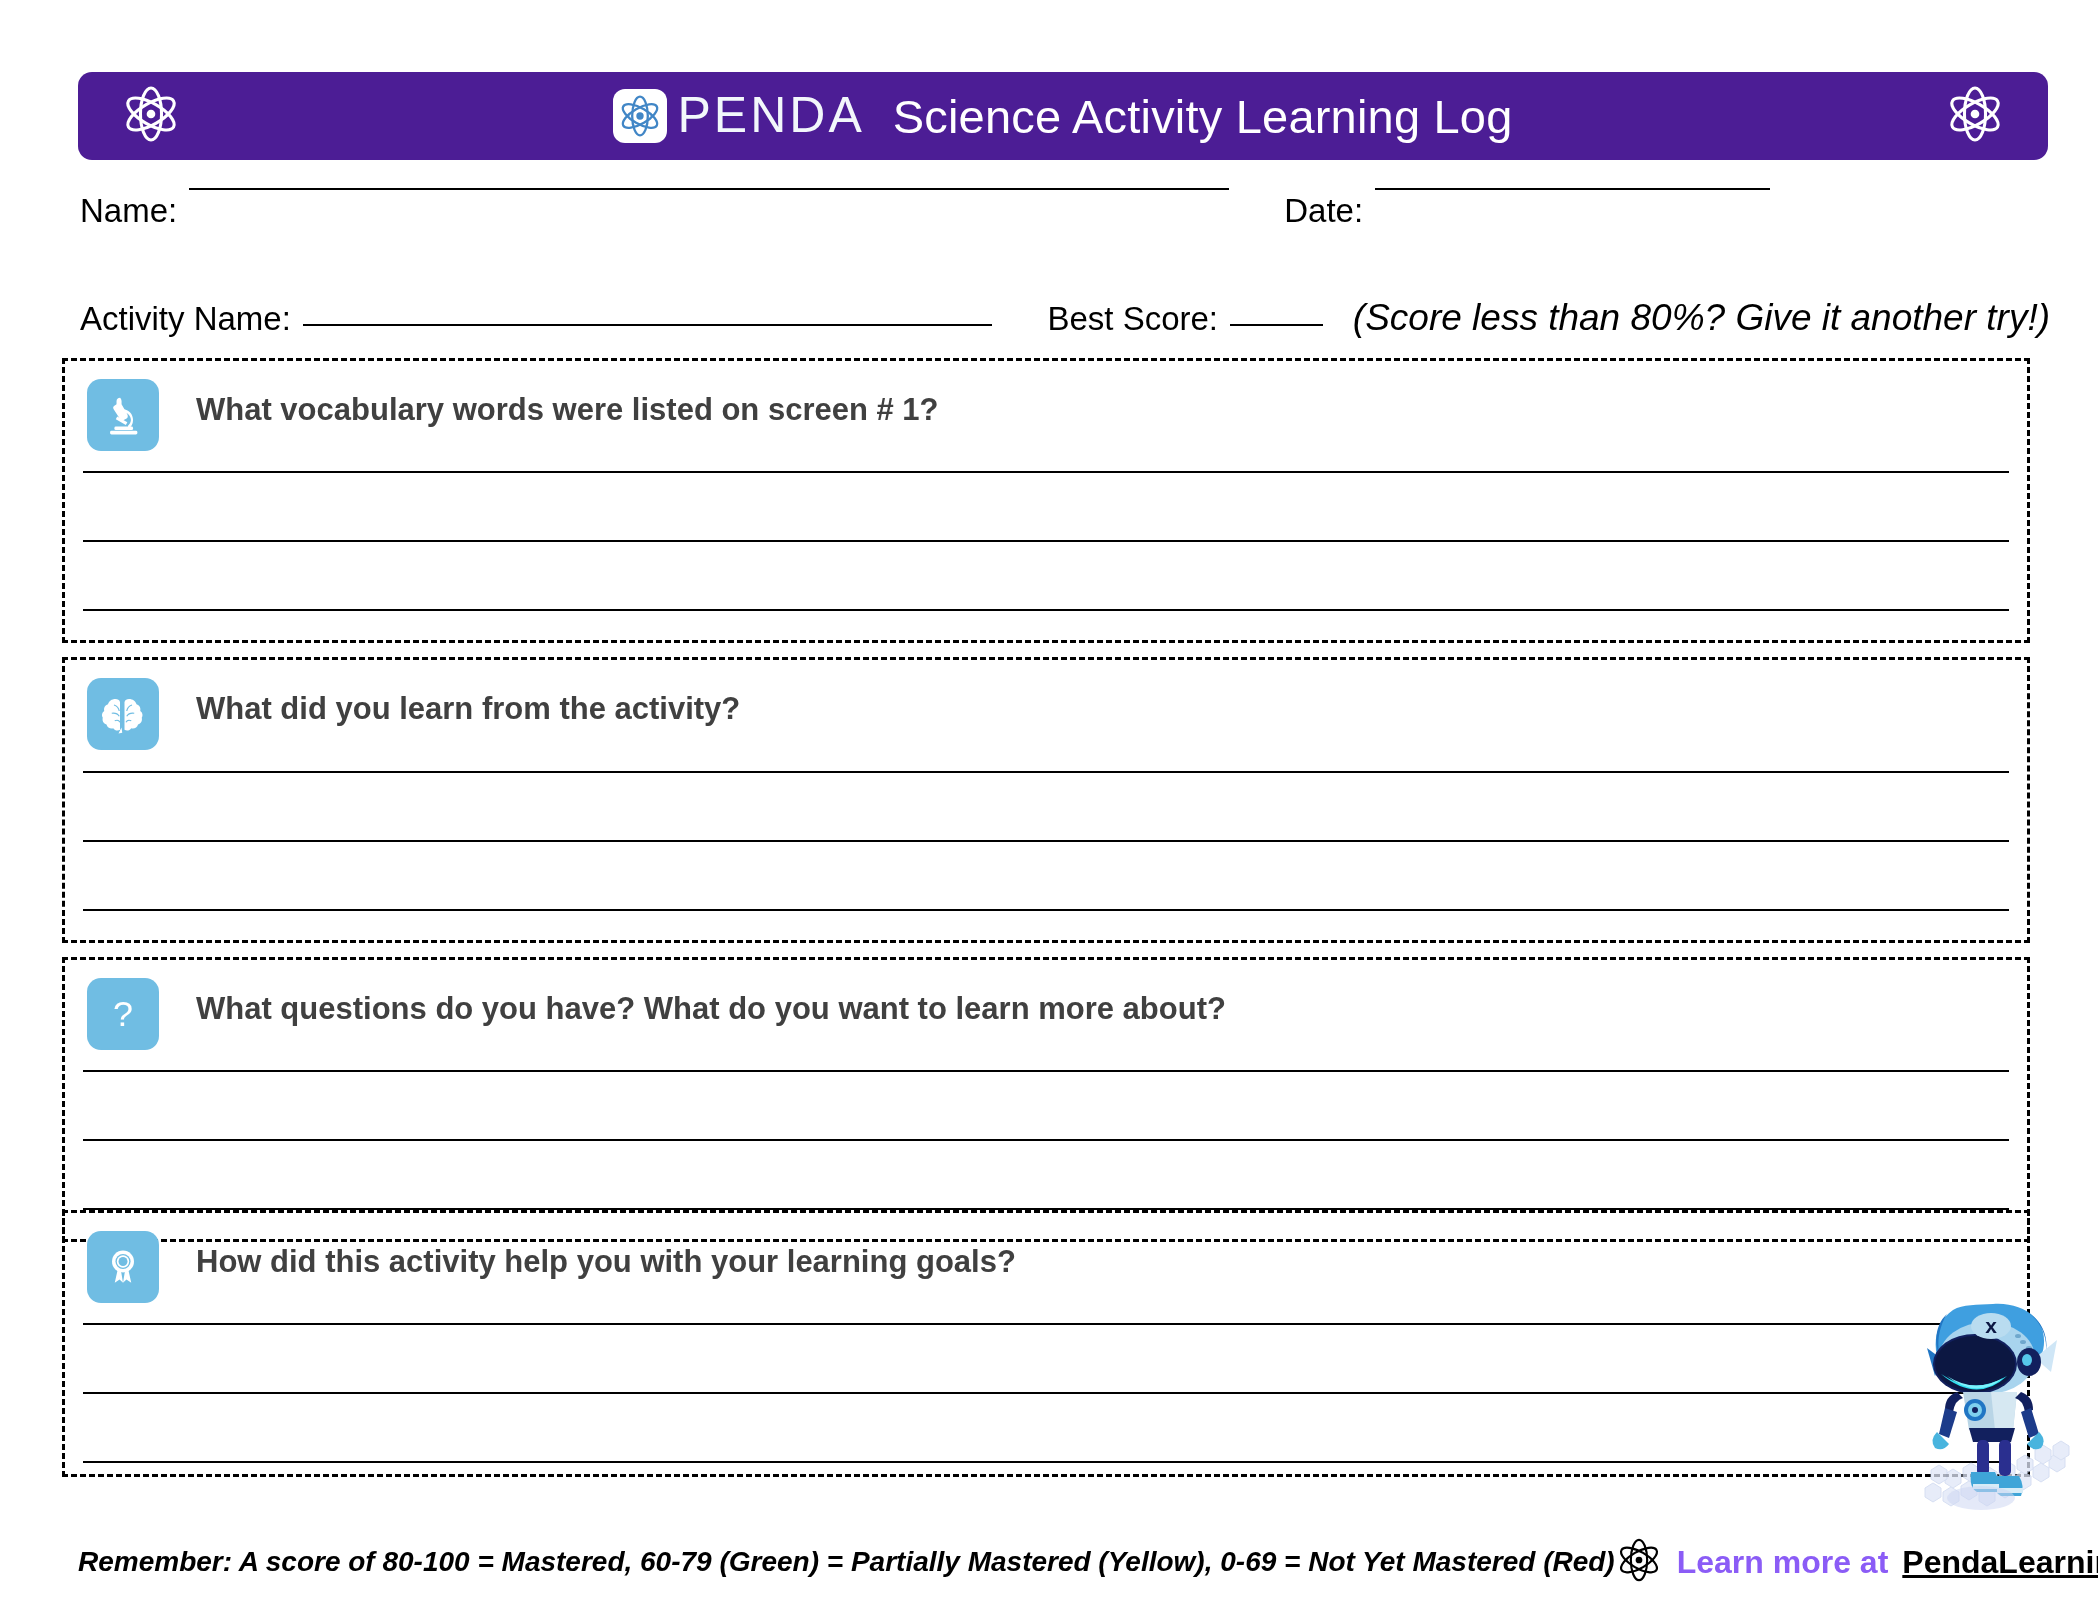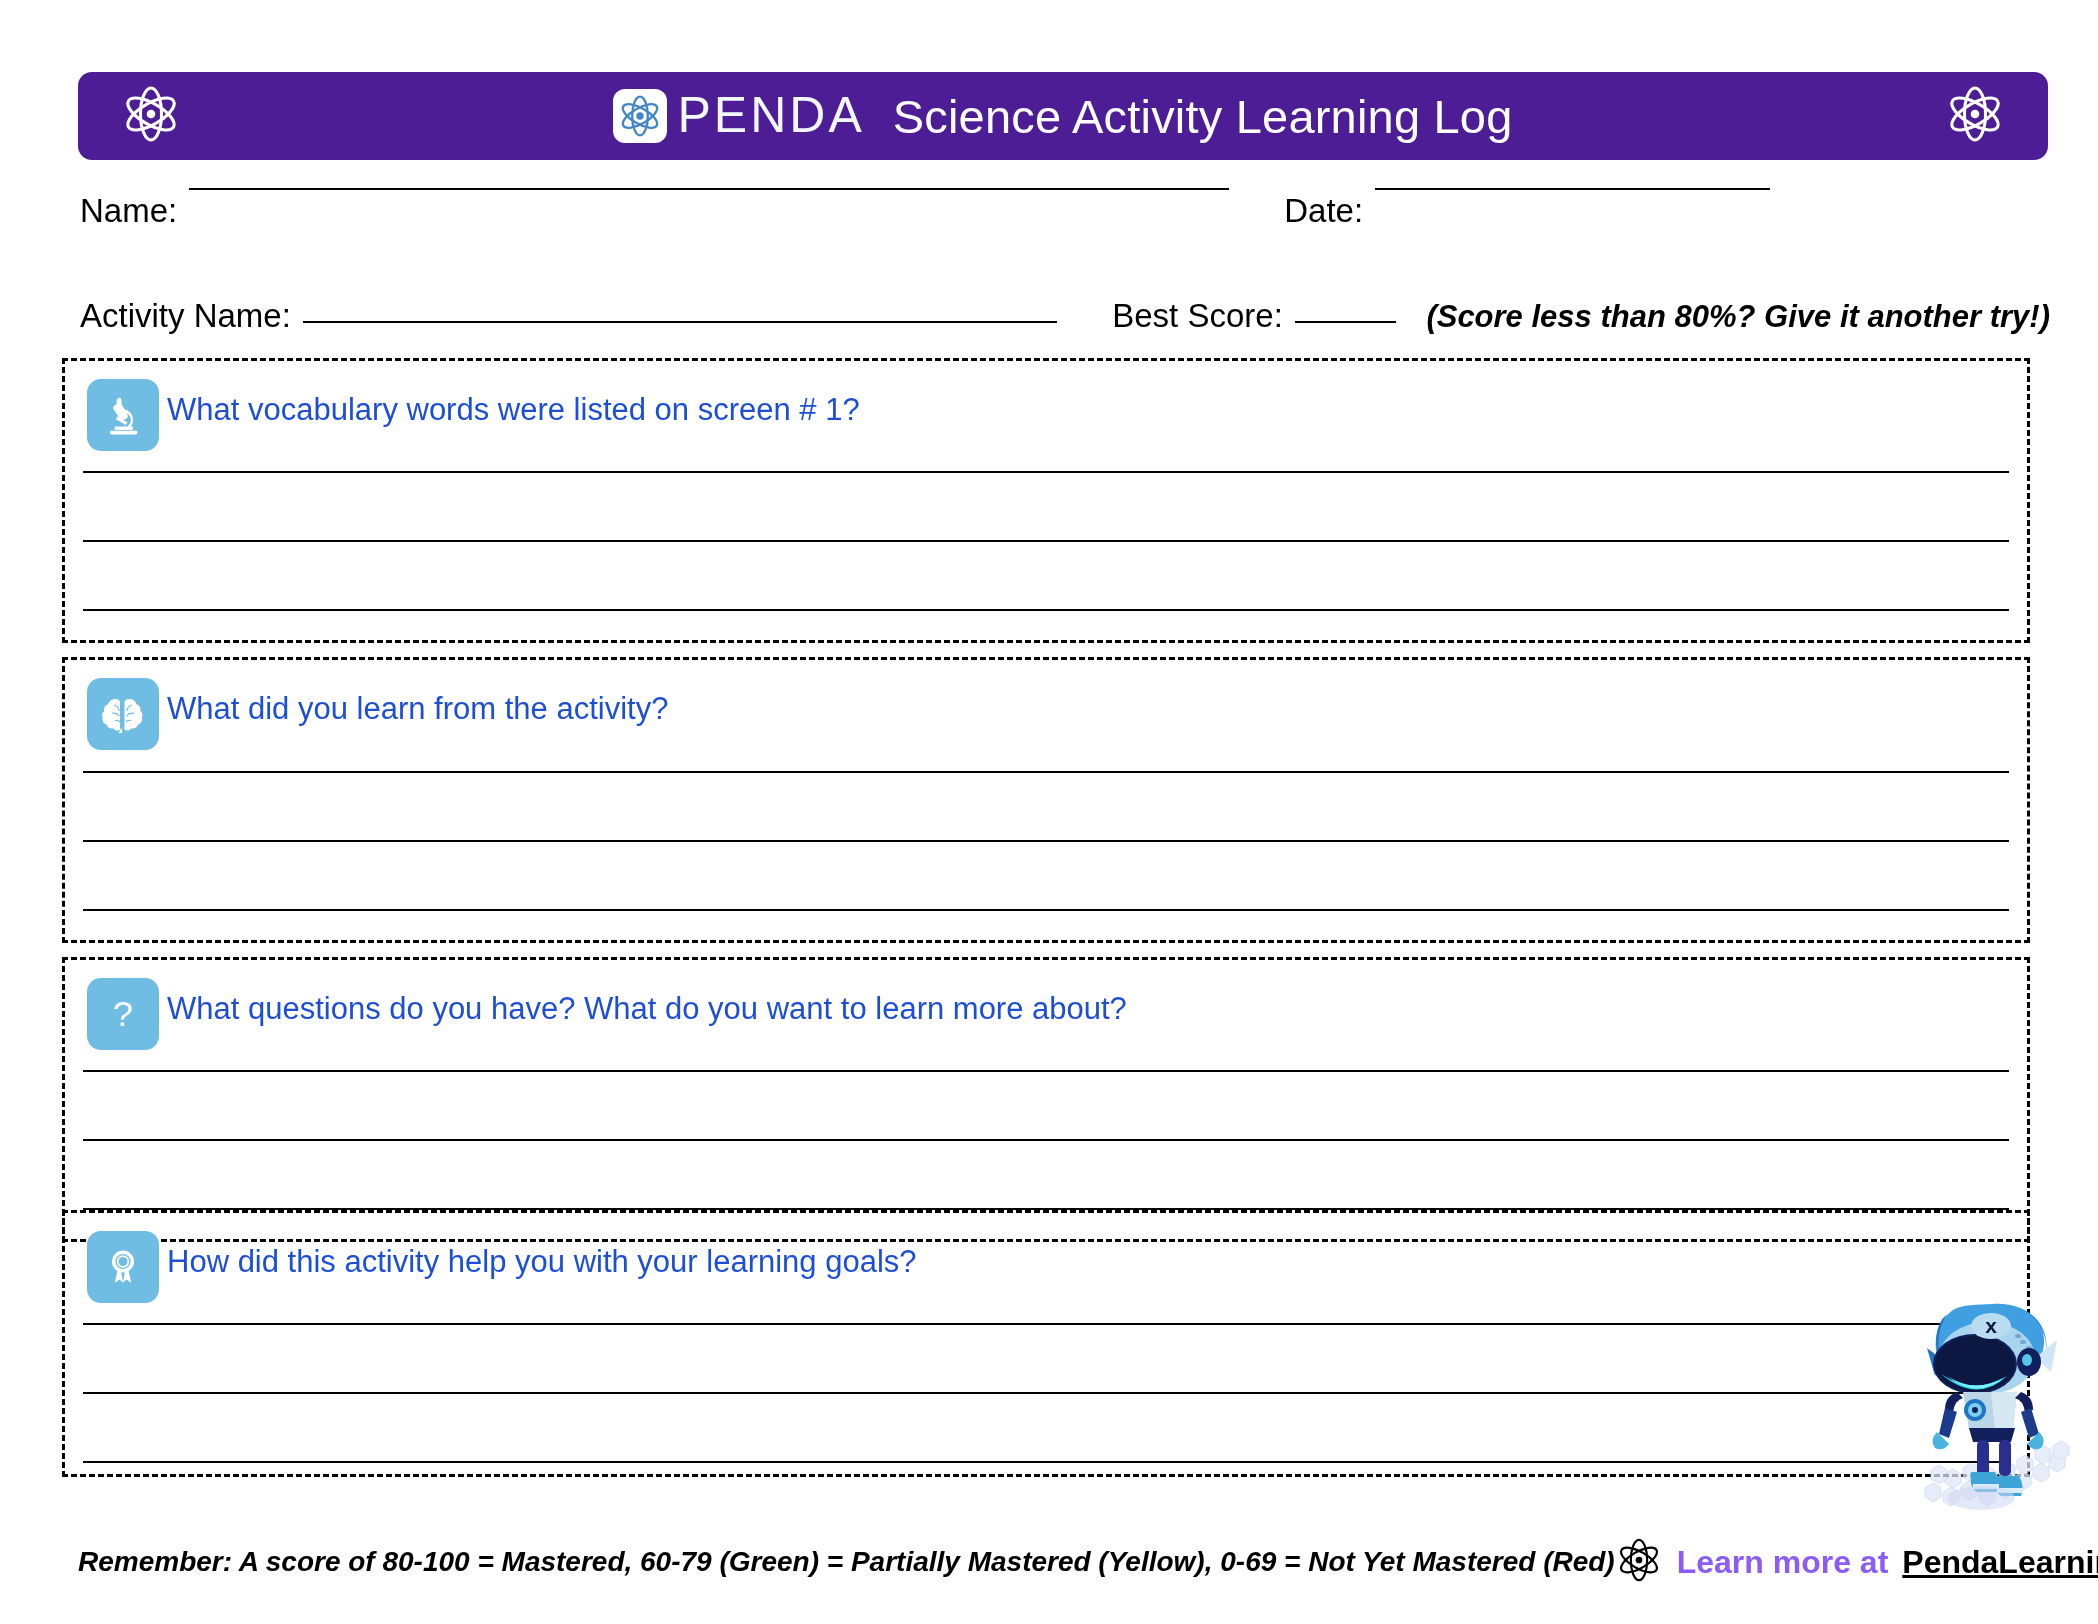--- a/index.html
+++ b/index.html
@@ -109,22 +109,22 @@
     margin-left: 12px;
     position: relative;
     top: -4px;
   }
   .rule-name { width: 1040px; }
   .rule-date { width: 395px; }
   .rule-activity { width: 780px; }
   .rule-score { width: 105px; }
   .note-italic {
     font-style: italic;
-    font-weight: bold;
-    font-size: 31px;
+    font-weight: normal;
+    font-size: 37px;
     margin-left: 30px;
     white-space: nowrap;
   }
   .spacer-to-date { margin-left: 55px; }
 
   
   .qbox {
     position: absolute;
     left: 62px;
     width: 1968px;
@@ -146,23 +146,23 @@
     height: 72px;
     background: #70bde3;
     border-radius: 14px;
     display: flex;
     align-items: center;
     justify-content: center;
     flex: 0 0 auto;
   }
   .qtext {
     font-size: 31px;
-    font-weight: normal;
-    color: #1d4ed8;
-    margin-left: 8px;
+    font-weight: bold;
+    color: #404040;
+    margin-left: 37px;
     margin-top: 13px;
     line-height: 1.15;
     white-space: nowrap;
   }
   .lines {
     position: absolute;
     left: 18px;
     right: 18px;
   }
   .aline {

